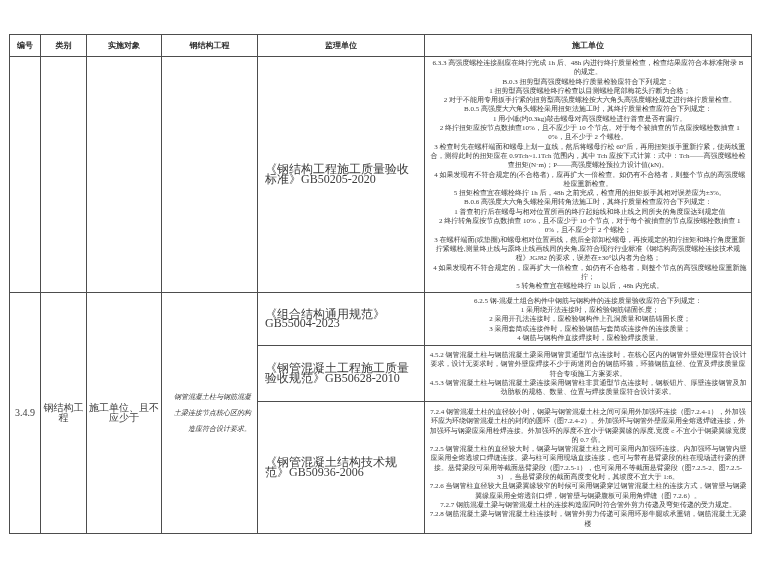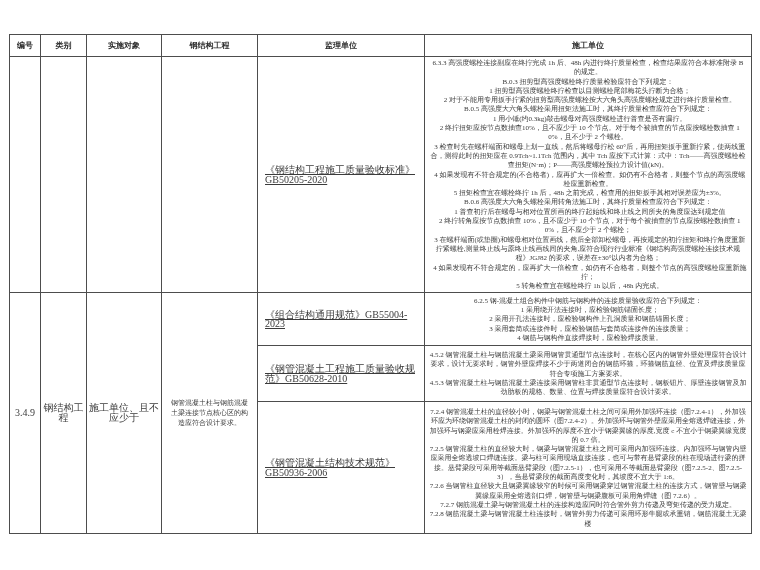--- a/index.html
+++ b/index.html
@@ -29,28 +29,28 @@
   th.hcell {
     font-size: 8px; font-weight: bold; text-align: center;
     height: 22px; color: #2e2e2e;
     font-family: "Liberation Sans", sans-serif;
   }
   td.ccell {
     font-size: 10px; text-align: center; line-height: 10px;
     padding: 2px;
   }
   td.content-cell {
-    font-size: 7px; text-align: center; line-height: 10px;
+    font-size: 7px; text-align: right; line-height: 16px;
     padding: 4px 6px;
+    font-style: italic;
   }
   td.basis-cell {
-    font-size: 10px; text-align: left; line-height: 9.5px;
+    font-size: 12px; text-align: left; line-height: 9.5px;
     padding: 2px 4px 2px 7px;
     vertical-align: middle;
-    text-decoration: underline;
   }
   td.points-cell {
     font-size: 7px; text-align: center; line-height: 9.3px;
     padding: 2px 4px 1px 4px;
     vertical-align: top;
     white-space: pre-wrap;
     word-break: break-all;
   }
   tr.row-a   { height: 236px; }
   tr.row-b   { height: 53px; }

